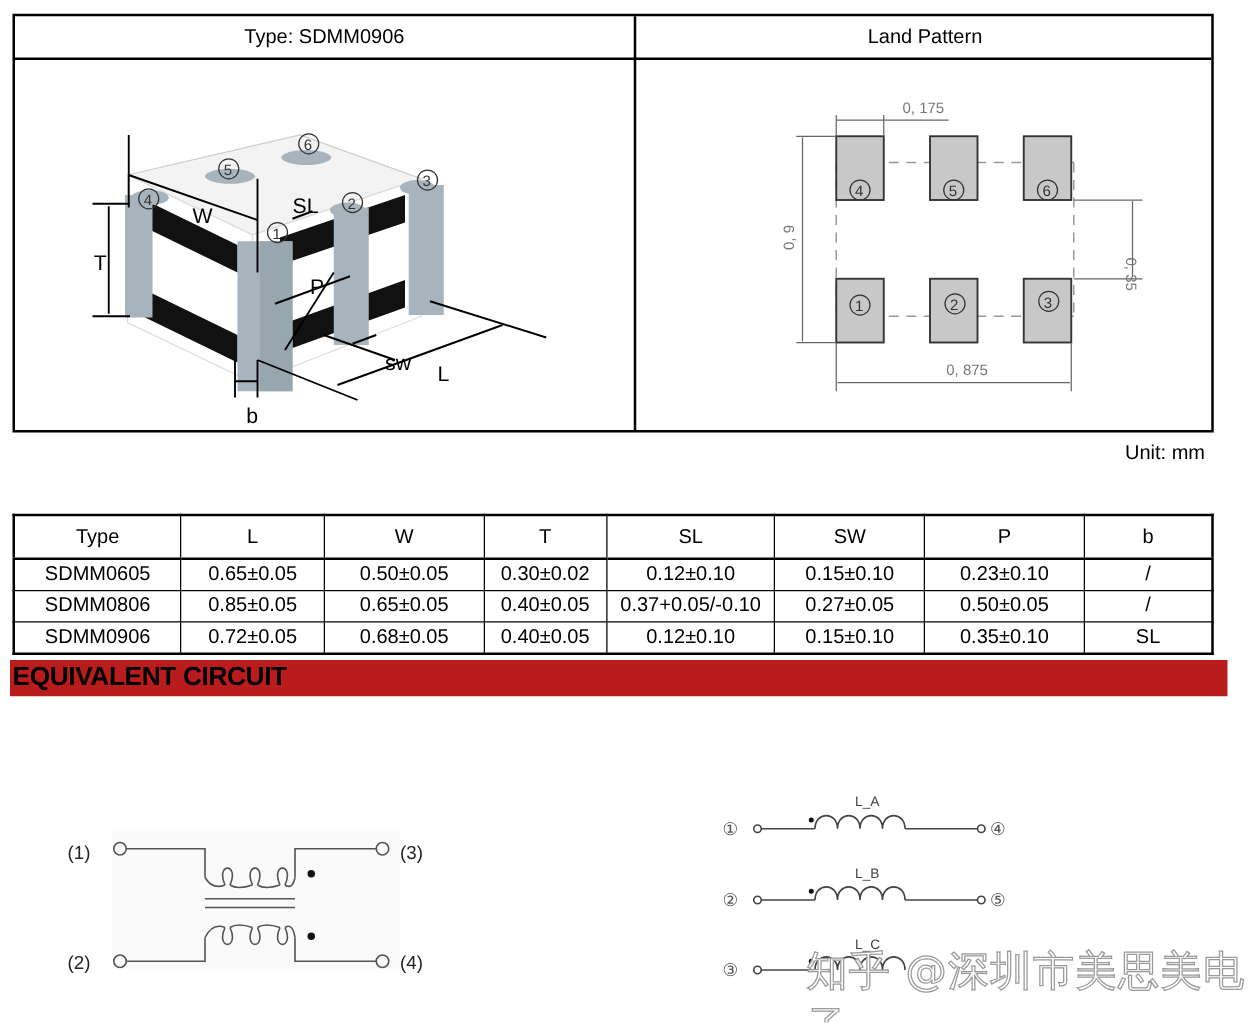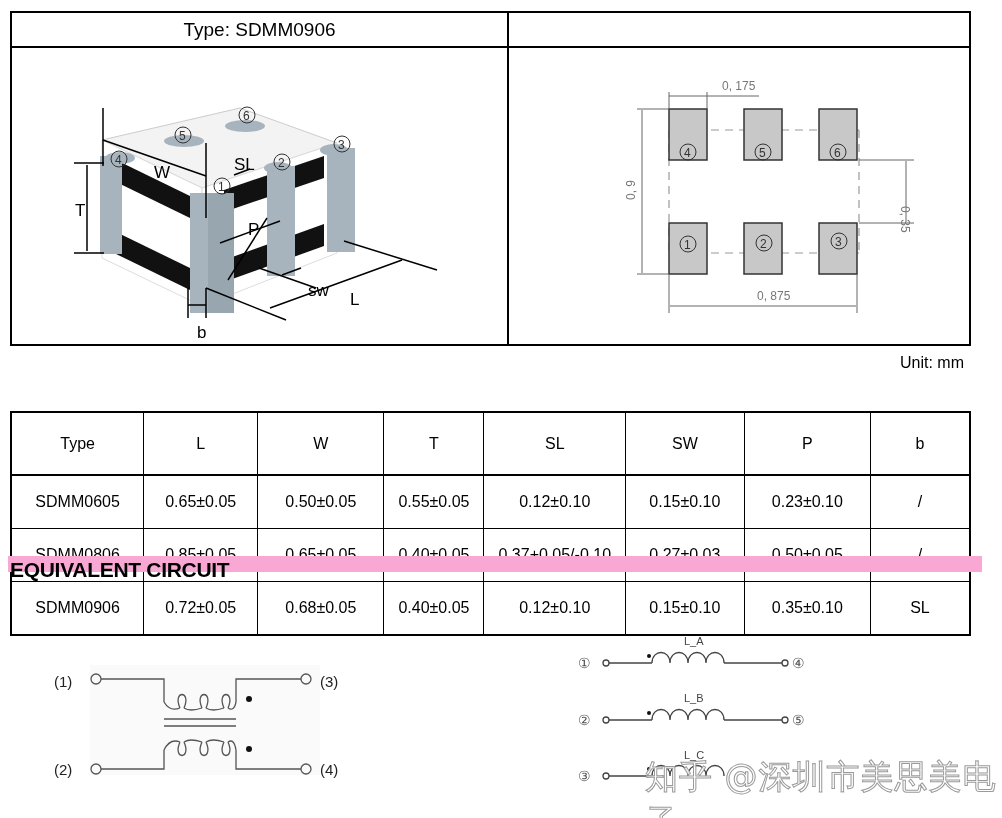--- a/index.html
+++ b/index.html
@@ -1,41 +1,42 @@
 <!DOCTYPE html>
 <html><head>
 <meta charset="utf-8">
 <style>
   html,body{margin:0;padding:0;background:#fff;}
   body{width:1002px;height:818px;position:relative;overflow:hidden;font-family:"Liberation Sans",sans-serif;color:#000;}
   .abs{position:absolute;}
   .topbox{position:absolute;left:10px;top:11px;width:961px;height:335px;border:2px solid #000;box-sizing:border-box;}
   .topbox .divider{position:absolute;left:495px;top:0;width:2px;height:100%;background:#000;}
   .topbox .hline{position:absolute;left:0;top:33px;width:100%;height:2px;background:#000;}
-  .hdr{position:absolute;top:0;height:33px;line-height:34px;text-align:center;font-size:19px;}
+  .hdr{position:absolute;top:0;height:33px;line-height:34px;text-align:center;font-size:16px;}
   .unit{position:absolute;right:38px;top:354px;font-size:16px;margin-left:42px;}
   table.dims{position:absolute;left:10px;top:411px;width:961px;border-collapse:collapse;border:2px solid #000;}
-  table.dims td, table.dims th{border:1px solid #000;text-align:center;font-weight:normal;font-size:16px;padding:14px;}
+  table.dims td, table.dims th{border:1px solid #000;text-align:center;font-weight:normal;font-size:16px;padding:0;}
   table.dims th{height:33px;border-bottom:2px solid #000;}
   table.dims td{height:24px;margin-top:20px;}
-  .section{position:absolute;left:8px;top:556px;width:974px;height:16px;background:#f9a8d4;}
+  .section{position:absolute;left:8px;top:528px;width:974px;height:29px;background:#b91c1c;}
   .section span{position:absolute;left:2px;top:2px;font-size:21px;font-weight:bold;letter-spacing:-0.3px;}
   .watermark{position:absolute;left:645px;top:755px;font-size:33px;color:rgba(255,255,255,0.85);-webkit-text-stroke:1px #9a9a9a;letter-spacing:1px;font-family:"DejaVu Sans",sans-serif;}
   svg text{font-family:"Liberation Sans",sans-serif;}
 </style>
 </head>
 <body>
 
 <div class="topbox">
   <div class="hline"></div>
   <div class="divider"></div>
   <div class="hdr" style="left:0;width:495px;">
     <span>Type:</span>
     <span>SDMM0906</span>
   </div>
+  <div class="hdr" style="left:497px;width:462px;">Land Pattern</div>
 
   <svg class="abs" style="left:0;top:35px;" width="495" height="298">
 
     <polygon points="90,92 228,60 325,95 190,140" fill="#f3f3f3" stroke="#ccc"></polygon>
 
     <polygon points="90,92 190,140 190,258 90,210" fill="#fff" stroke="#ddd"></polygon>
 
     <polygon points="190,140 325,95 325,205 190,258" fill="#fff" stroke="#ddd"></polygon>
 
     <polygon points="100,110 178,148 178,170 100,132" fill="#111"></polygon>
@@ -177,33 +178,33 @@
     <th>T</th>
     <th>SL</th>
     <th>SW</th>
     <th>P</th>
     <th>b</th>
   </tr>
   <tr>
     <td>SDMM0605</td>
     <td>0.65±0.05</td>
     <td>0.50±0.05</td>
-    <td>0.55±0.05</td>
+    <td>0.30±0.02</td>
     <td>0.12±0.10</td>
     <td>0.15±0.10</td>
     <td>0.23±0.10</td>
     <td>/</td>
   </tr>
   <tr>
     <td>SDMM0806</td>
     <td>0.85±0.05</td>
     <td>0.65±0.05</td>
     <td>0.40±0.05</td>
     <td>0.37+0.05/-0.10</td>
-    <td>0.27±0.03</td>
+    <td>0.27±0.05</td>
     <td>0.50±0.05</td>
     <td>/</td>
   </tr>
   <tr>
     <td>SDMM0906</td>
     <td>0.72±0.05</td>
     <td>0.68±0.05</td>
     <td>0.40±0.05</td>
     <td>0.12±0.10</td>
     <td>0.15±0.10</td>

